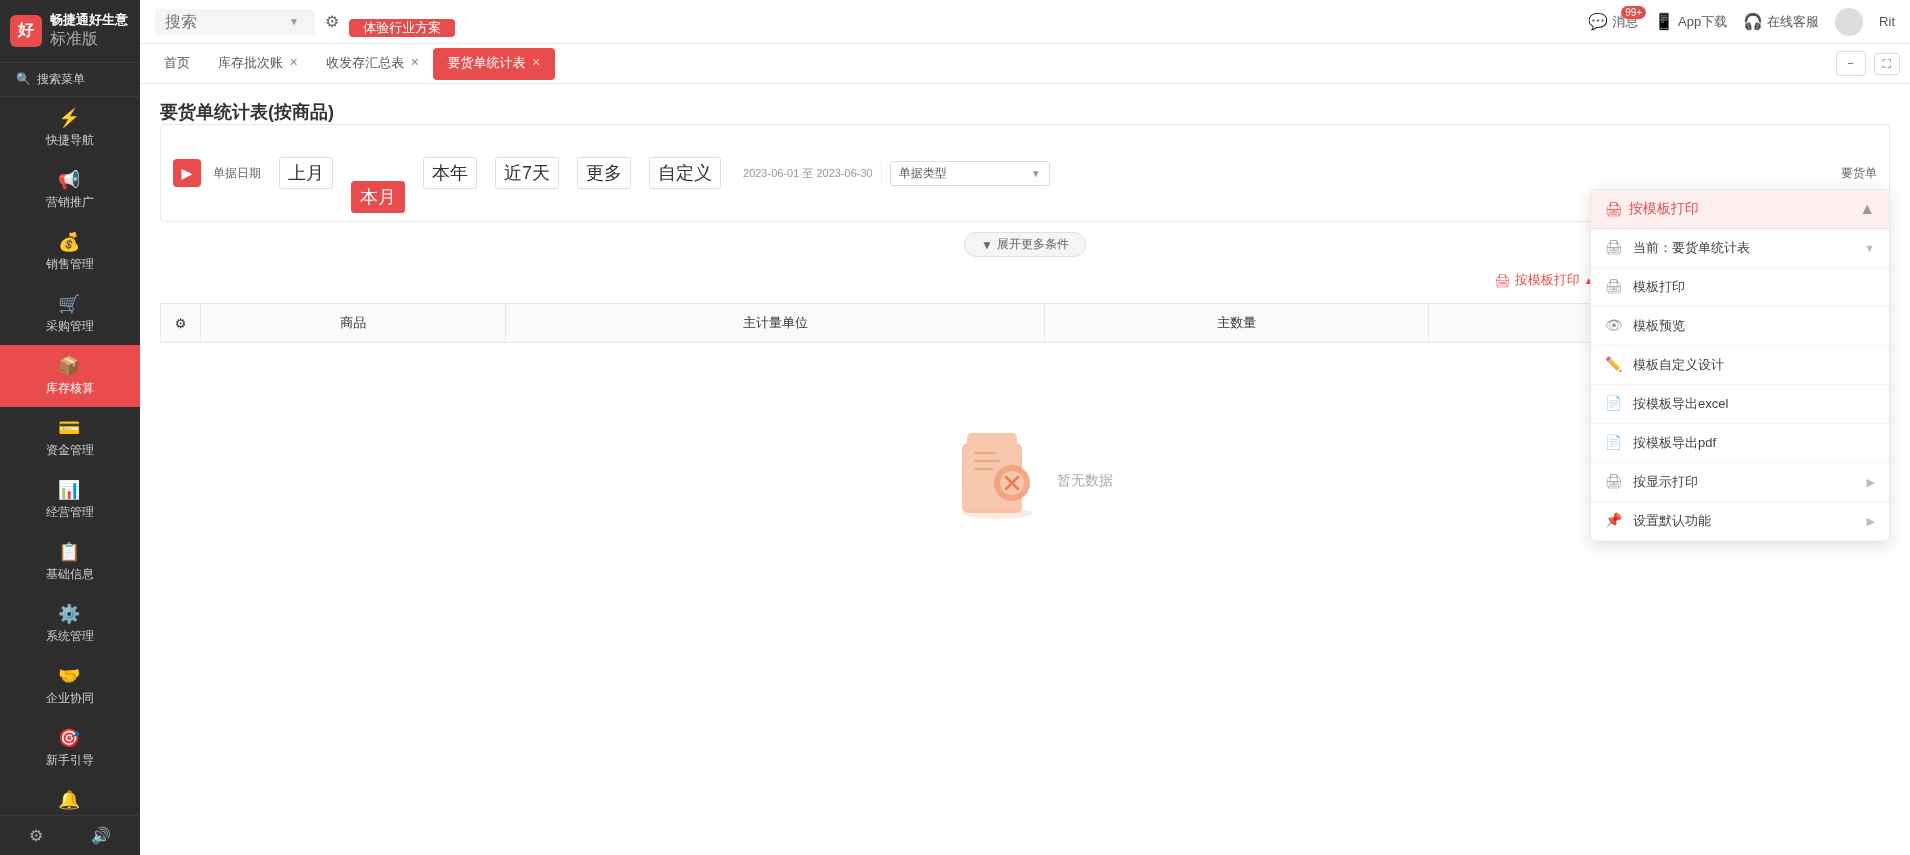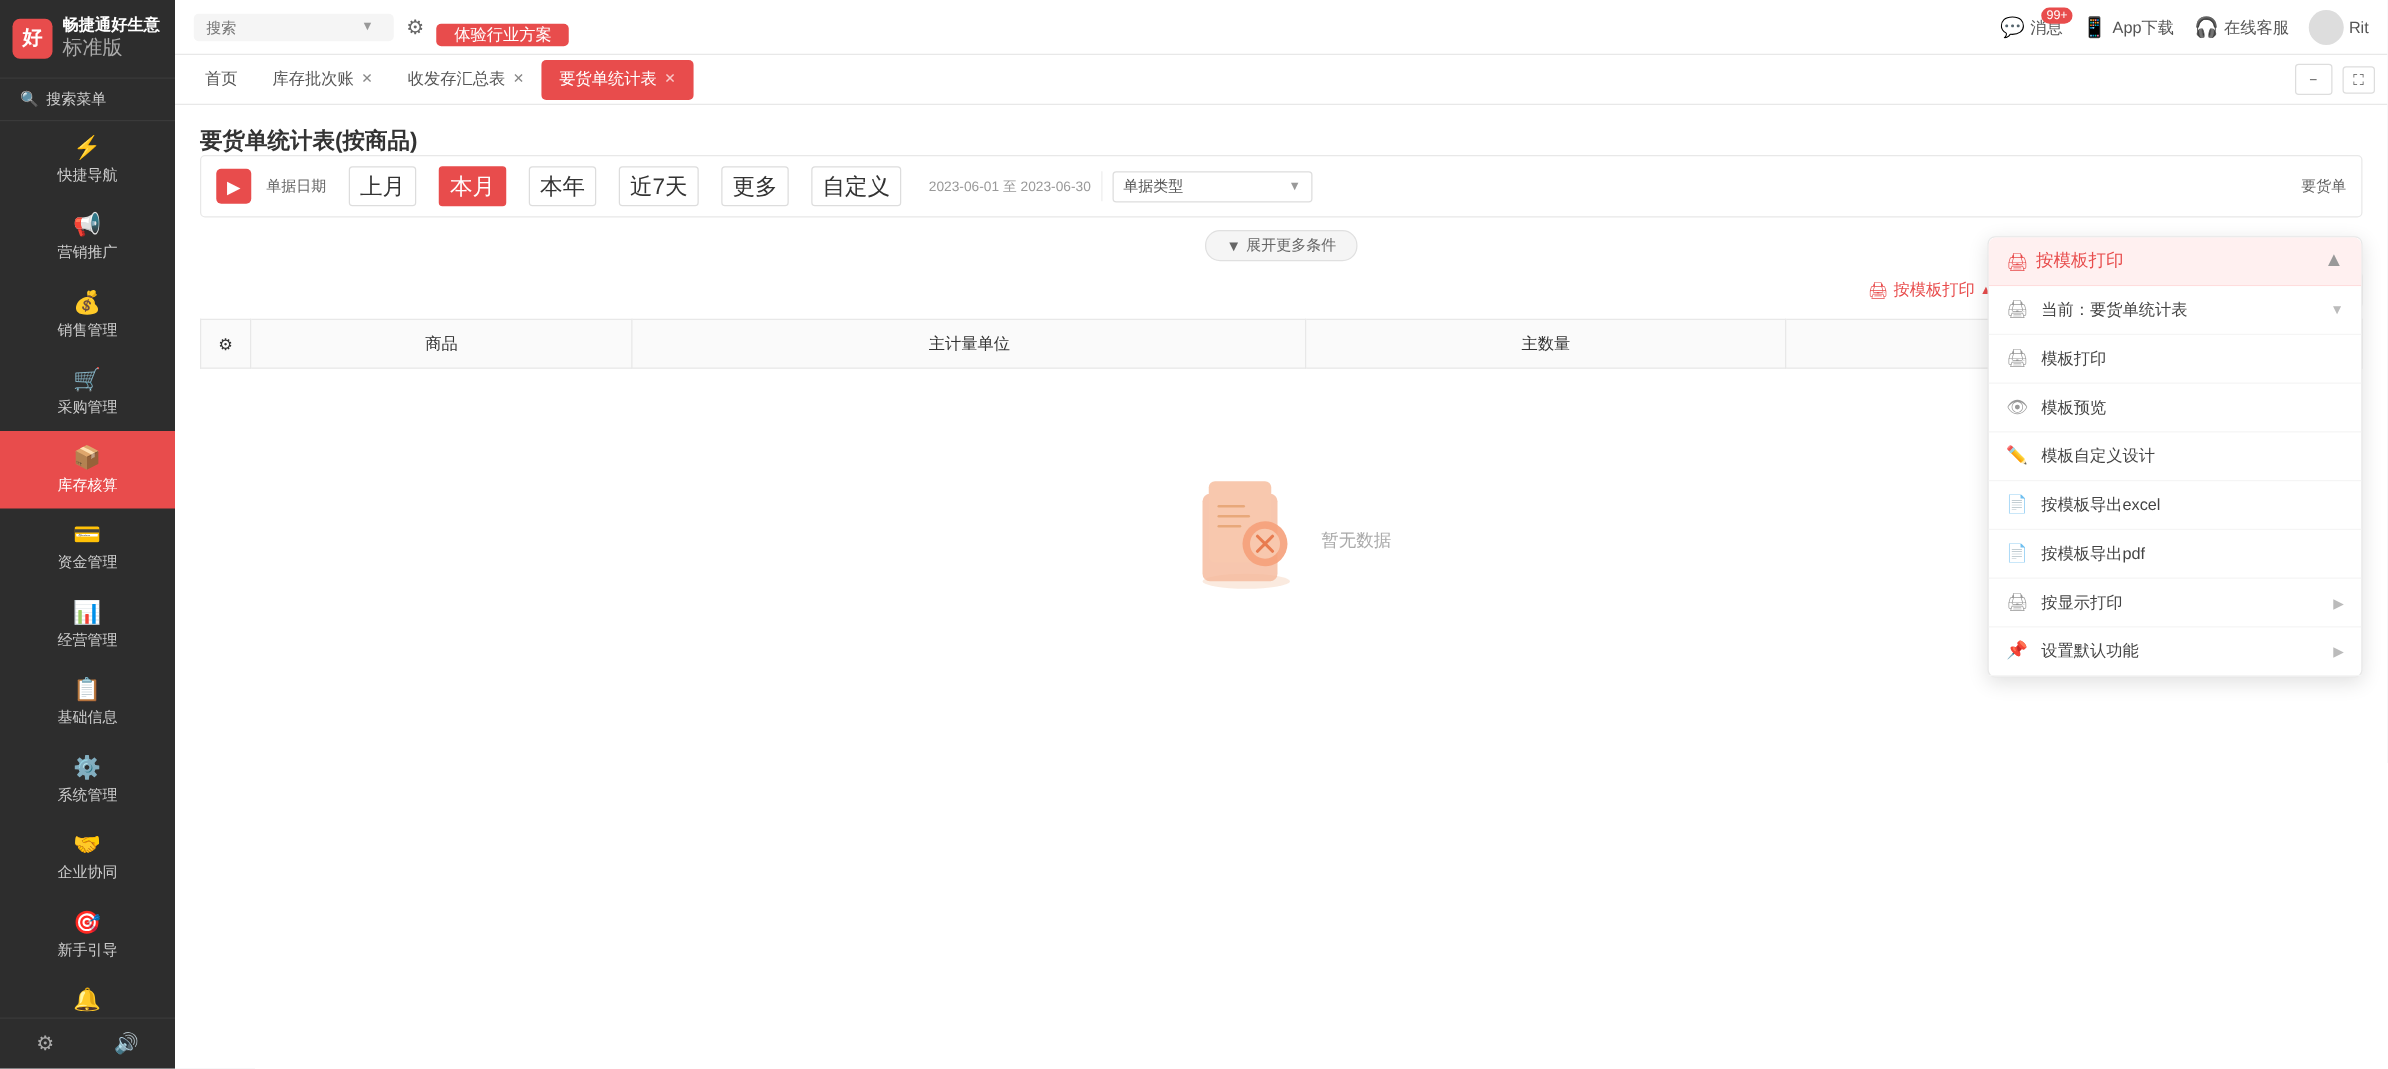--- a/index.html
+++ b/index.html
@@ -106,21 +106,21 @@
       display: flex;
       align-items: center;
       background: #f5f5f5;
       border-radius: 4px;
       padding: 4px 10px;
       min-width: 160px;
     }
     .topbar-input {
       border: none;
       background: transparent;
-      font-size: 12px;
+      font-size: 16px;
       color: #0c4a6e;
       outline: none;
       width: 120px;
     }
     .topbar-chevron { color: #999; font-size: 10px; margin-left: 4px; }
     .topbar-gear { color: #666; font-size: 16px; margin-left: 10px; cursor: pointer; }
     .topbar-trial-btn {
       background: #e84c4c;
       color: white;
       border: none;
@@ -278,20 +278,21 @@
       border: 1px solid #ddd;
       border-radius: 3px;
       cursor: pointer;
       background: white;
       color: #333;
     }
     .date-btn.active {
       background: #e84c4c;
       color: white;
       border-color: #e84c4c;
+      margin-top: 48px;
     }
     .date-range {
       font-size: 11px;
       color: #999;
       margin-left: 4px;
     }
     .filter-divider {
       width: 1px;
       height: 24px;
       background: #eee;
@@ -602,21 +603,21 @@
       <div class="topbar-right-item">
         <span class="icon">📱</span>
         <span>App下载</span>
       </div>
       <div class="topbar-right-item">
         <span class="icon">🎧</span>
         <span>在线客服</span>
       </div>
       <div class="topbar-right-item">
         <span class="avatar"></span>
-        <span style="margin-left:4px">Rit</span>
+        <span style="margin-left:16px">Rit</span>
       </div>
     </div>
   </div>
 
   <div class="tabbar">
     <div class="tab">
       <span>首页</span>
     </div>
     <div class="tab">
       <span>库存批次账</span>

